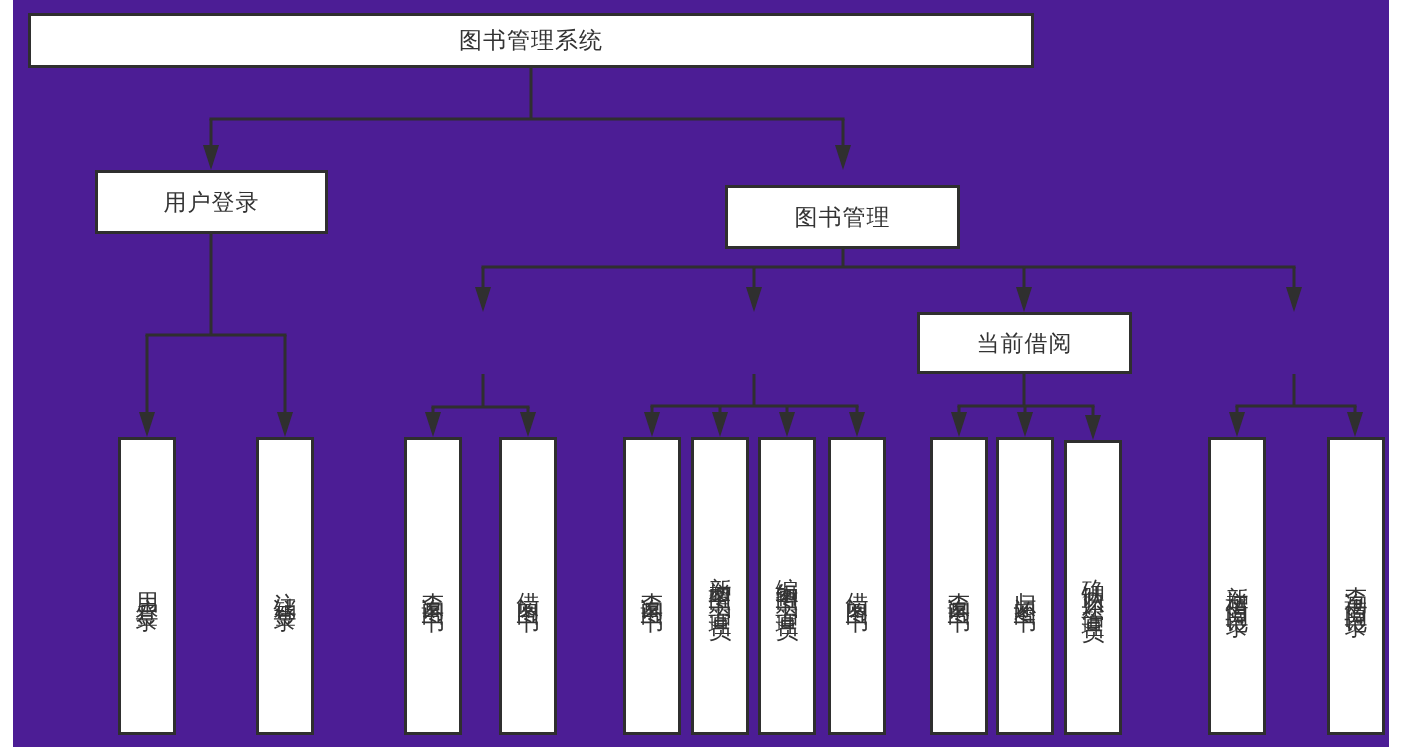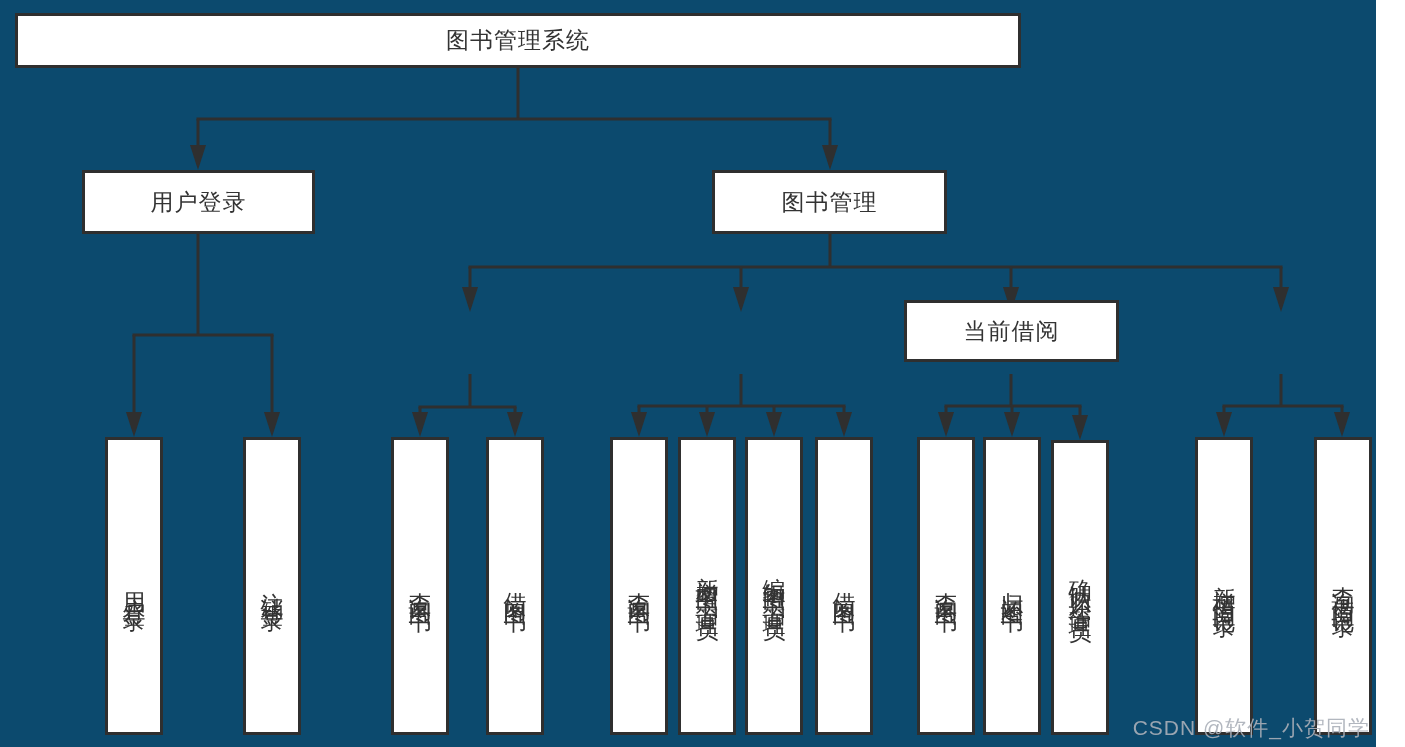--- a/index.html
+++ b/index.html
@@ -5,22 +5,23 @@
   html, body {
     margin: 0;
     padding: 0;
     background: #ffffff;
     font-family: "Liberation Sans", sans-serif;
   }
   .canvas {
     position: relative;
     width: 1376px;
     height: 747px;
-    background: #0c4a6e;
+    background: #4c1d95;
     overflow: hidden;
+    margin-left: 13px;
   }
   .connectors {
     position: absolute;
     left: 0;
     top: 0;
     z-index: 0;
   }
   .box {
     position: absolute;
     box-sizing: border-box;
@@ -115,37 +116,36 @@
     <line x1="1222.5" y1="406" x2="1343.5" y2="406"></line>
     <line x1="1224" y1="406" x2="1224" y2="427"></line>
     <line x1="1342" y1="406" x2="1342" y2="427"></line>
     <path d="M1224 437 l-8 -25 h16 z" stroke="none"></path>
     <path d="M1342 437 l-8 -25 h16 z" stroke="none"></path>
   </svg>
 
   <div class="box" style="left:15px; top:13px; width:1006px; height:55px;">图书管理系统</div>
 
   <div class="box" style="left:82px; top:170px; width:233px; height:64px;">用户登录</div>
-  <div class="box" style="left:712px; top:170px; width:235px; height:64px;">图书管理</div>
+  <div class="box" style="left:712px; top:185px; width:235px; height:64px;">图书管理</div>
 
-  <div class="box" style="left:904px; top:300px; width:215px; height:62px;">当前借阅</div>
+  <div class="box" style="left:904px; top:312px; width:215px; height:62px;">当前借阅</div>
 
   <div class="box v-box" style="left:105px; top:437px; width:58px; height:298px;">用户登录</div>
   <div class="box v-box" style="left:243px; top:437px; width:58px; height:298px;">注销登录</div>
 
   <div class="box v-box" style="left:391px; top:437px; width:58px; height:298px;">查询图书</div>
   <div class="box v-box" style="left:486px; top:437px; width:58px; height:298px;">借阅图书</div>
 
   <div class="box v-box" style="left:610px; top:437px; width:58px; height:298px;">查询图书</div>
   <div class="box v-box" style="left:678px; top:437px; width:58px; height:298px;">新增图书（管理员）</div>
   <div class="box v-box" style="left:745px; top:437px; width:58px; height:298px;">编辑图书（管理员）</div>
   <div class="box v-box" style="left:815px; top:437px; width:58px; height:298px;">借阅图书</div>
 
   <div class="box v-box" style="left:917px; top:437px; width:58px; height:298px;">查询图书</div>
   <div class="box v-box" style="left:983px; top:437px; width:58px; height:298px;">归还图书</div>
   <div class="box v-box" style="left:1051px; top:440px; width:58px; height:295px;">确认归还（管理员）</div>
 
   <div class="box v-box" style="left:1195px; top:437px; width:58px; height:298px;">新增借阅记录</div>
   <div class="box v-box" style="left:1314px; top:437px; width:58px; height:298px;">查询借阅记录</div>
 
-  <div class="watermark">CSDN @软件_小贺同学</div>
 
 </div>
 
 </body></html>

